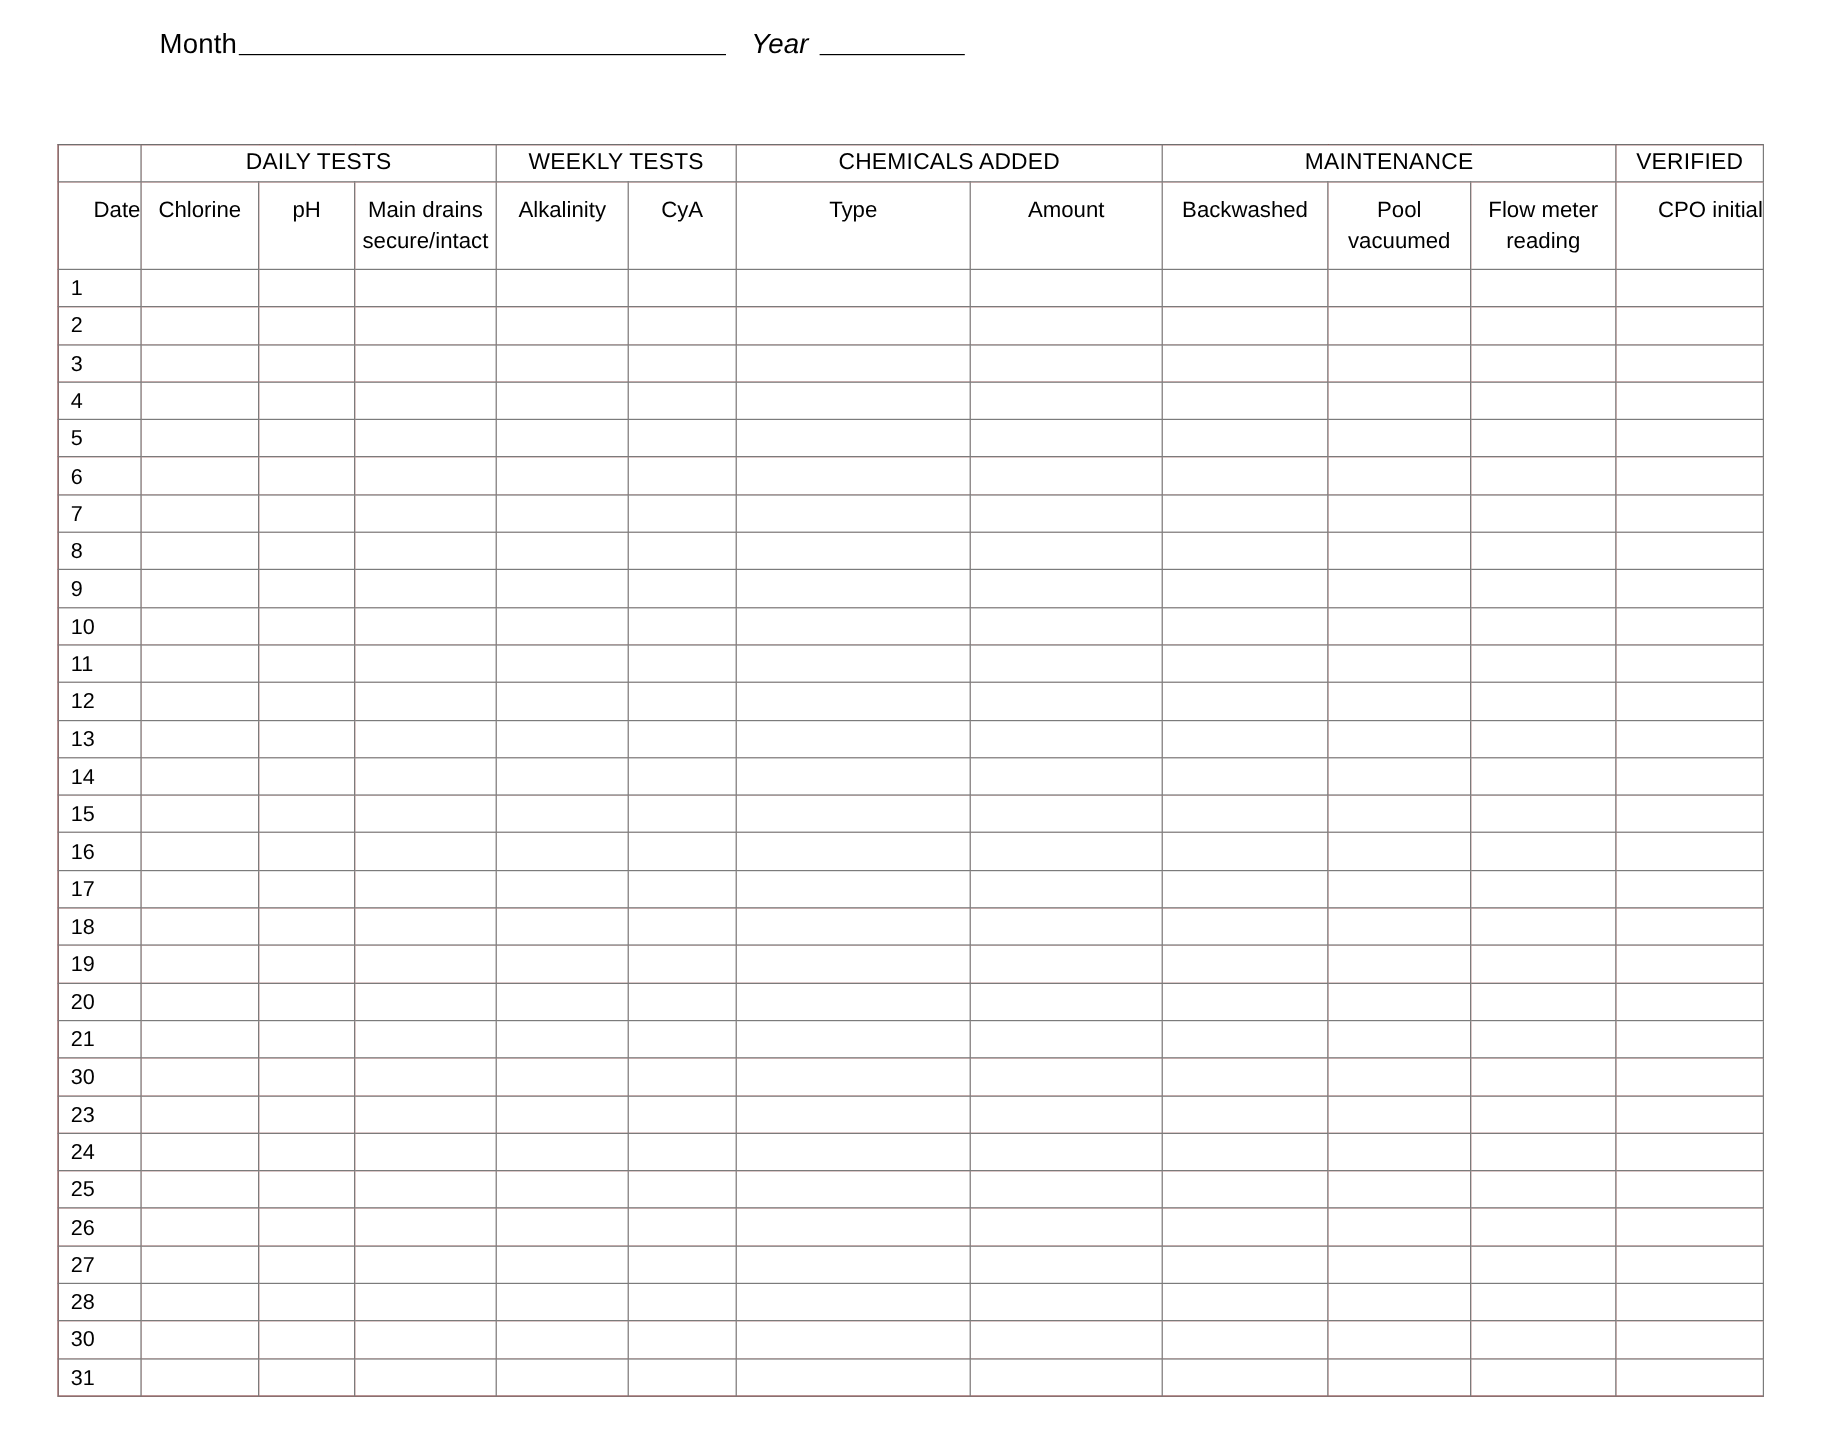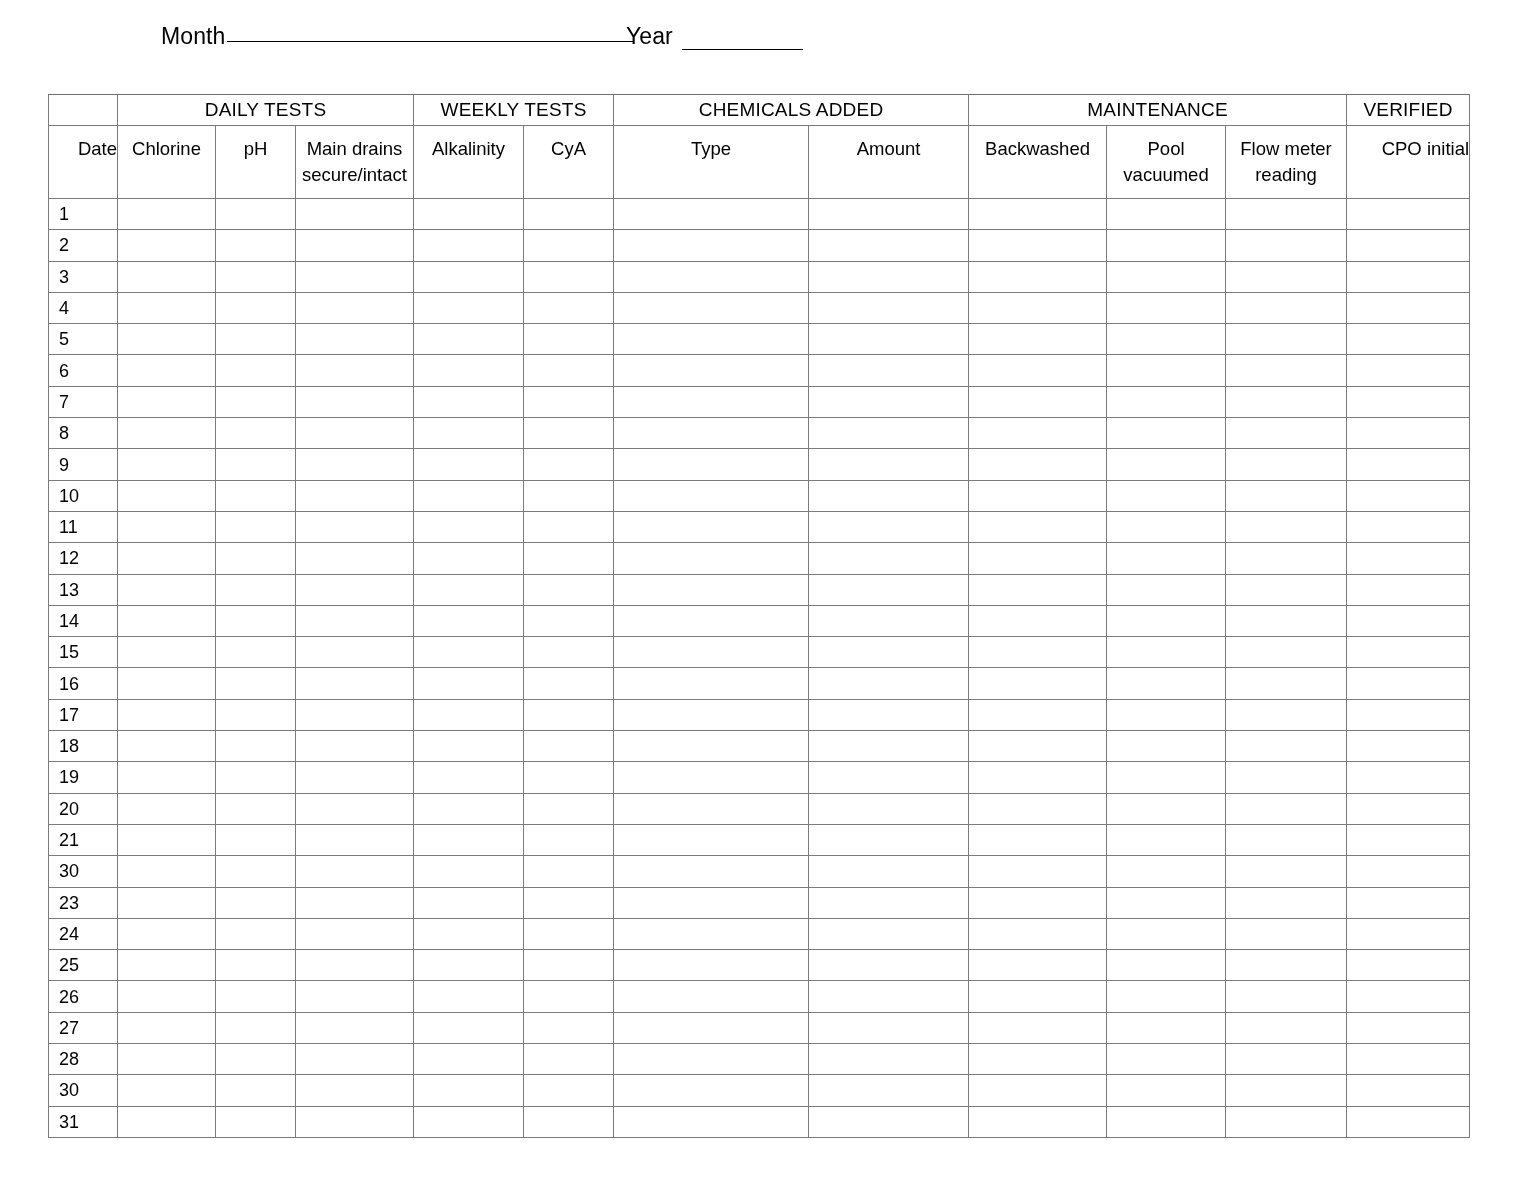--- a/index.html
+++ b/index.html
@@ -29,31 +29,31 @@
     top: 22px;
     width: 1536px;
     height: 46px;
   }
 
   .month-group {
     position: absolute;
     left: 133px;
     top: 0;
     display: flex;
-    align-items: flex-start;
+    align-items: center;
     white-space: nowrap;
-    margin-left: 28px;
   }
   .year-group {
     position: absolute;
     left: 626px;
     top: 0;
     display: flex;
-    align-items: flex-end;
+    align-items: center;
     white-space: nowrap;
+    font-style: italic;
   }
 
   .field-label {
     font-size: 23px;
     line-height: 28px;
     letter-spacing: 0.1px;
   }
 
   .rule {
     display: inline-block;
@@ -80,20 +80,21 @@
     left: 48px;
     top: 94px;
     width: 1421px;
   }
 
   table.log-table {
     border-collapse: collapse;
     table-layout: fixed;
     width: 1421px;
     background: #b91c1c;
+    margin-top: 26px;
   }
 
   table.log-table td,
   table.log-table th {
     border: 1px solid #7b7b7b;
     padding: 0;
     margin: 0;
     font-weight: normal;
     vertical-align: top;
     background: #fff;

